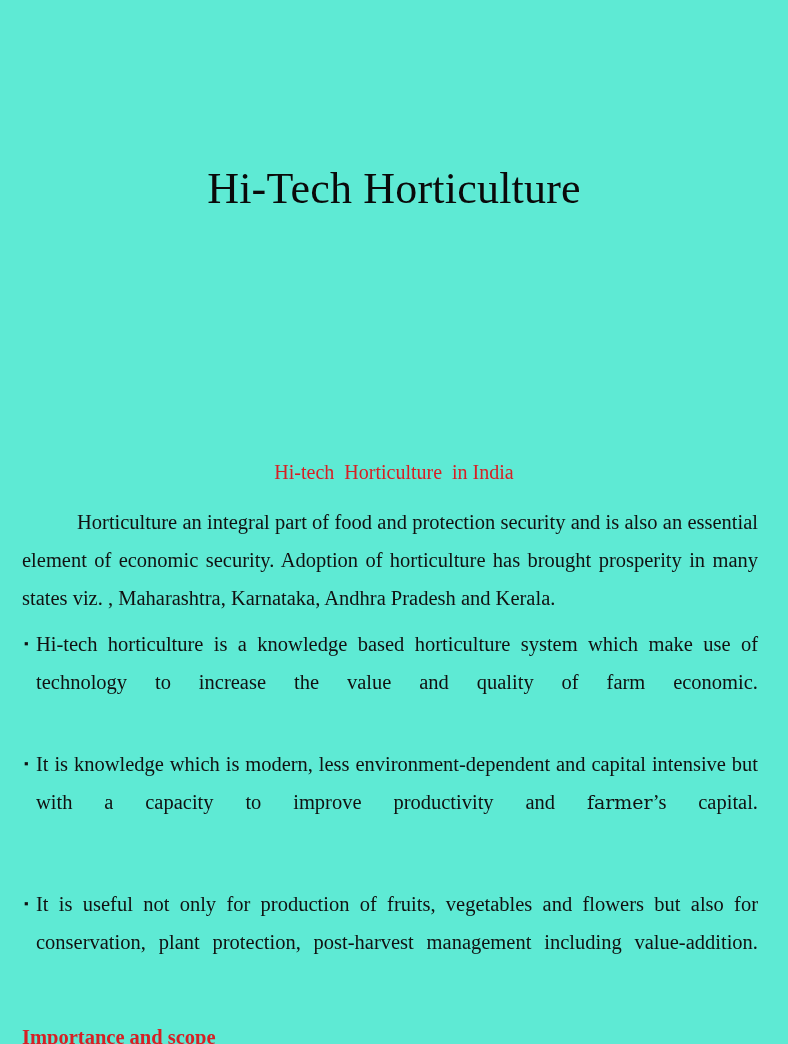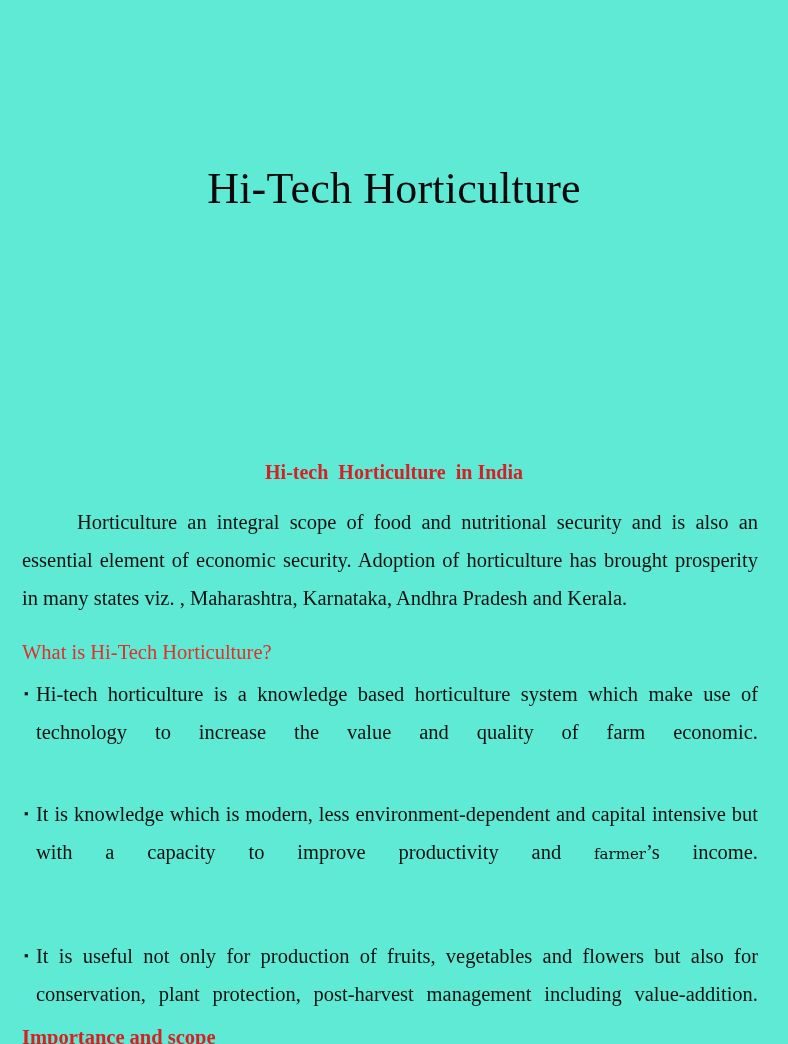--- a/index.html
+++ b/index.html
@@ -35,21 +35,21 @@
 
   
   .section-heading {
     position: absolute;
     left: 0;
     top: 459px;
     width: 788px;
     text-align: center;
     font-size: 20px;
     line-height: 26px;
-    font-weight: bold;
+    font-weight: normal;
     color: #d71f24;
     white-space: pre;
     margin: 0;
   }
 
   
   .content {
     position: absolute;
     left: 22px;
     top: 503px;
@@ -108,21 +108,21 @@
   }
   
   .bullet-item .btext::after {
     content: "";
     display: inline-block;
     width: 100%;
   }
 
   .alt-face {
     font-family: "DejaVu Serif", "Liberation Serif", serif;
-    font-size: 15px;
+    font-size: 19px;
   }
 
   
   .cut-heading {
     position: absolute;
     left: 22px;
     top: 1022px;
     font-size: 20.5px;
     line-height: 30px;
     font-weight: bold;
@@ -134,35 +134,34 @@
 <body>
 
 <div class="page">
 
   <h1 class="doc-title">Hi-Tech Horticulture</h1>
 
   <h2 class="section-heading">Hi-tech  Horticulture  in India</h2>
 
   <div class="content">
 
-    <p class="body-para">Horticulture an integral scope of food and nutritional security and is also an essential element of economic security. Adoption of horticulture has brought prosperity in many states viz. , Maharashtra, Karnataka, Andhra Pradesh and Kerala.</p>
+    <p class="body-para">Horticulture an integral part of food and protection security and is also an essential element of economic security. Adoption of horticulture has brought prosperity in many states viz. , Maharashtra, Karnataka, Andhra Pradesh and Kerala.</p>
 
-    <h3 class="sub-heading">What is Hi-Tech Horticulture?</h3>
 
     <ul class="bullet-list">
 
       <li class="bullet-item">
         <span class="marker">▪</span>
         <span class="btext">Hi-tech horticulture is a knowledge based horticulture system which make use of technology to increase the value and quality of farm economic.</span>
       </li>
 
       <li class="bullet-item">
         <span class="marker">▪</span>
         <span class="btext">
-          <span>It is knowledge which is modern, less environment-dependent and capital intensive but with a capacity to improve productivity and </span><span class="alt-face">farmer</span><span>’s income.</span>
+          <span>It is knowledge which is modern, less environment-dependent and capital intensive but with a capacity to improve productivity and </span><span class="alt-face">farmer</span><span>’s capital.</span>
         </span>
       </li>
 
       <li class="bullet-item spaced-above">
         <span class="marker">▪</span>
         <span class="btext">It is useful not only for production of fruits, vegetables and flowers but also for conservation, plant protection, post-harvest management including value-addition.</span>
       </li>
 
     </ul>
   </div>

